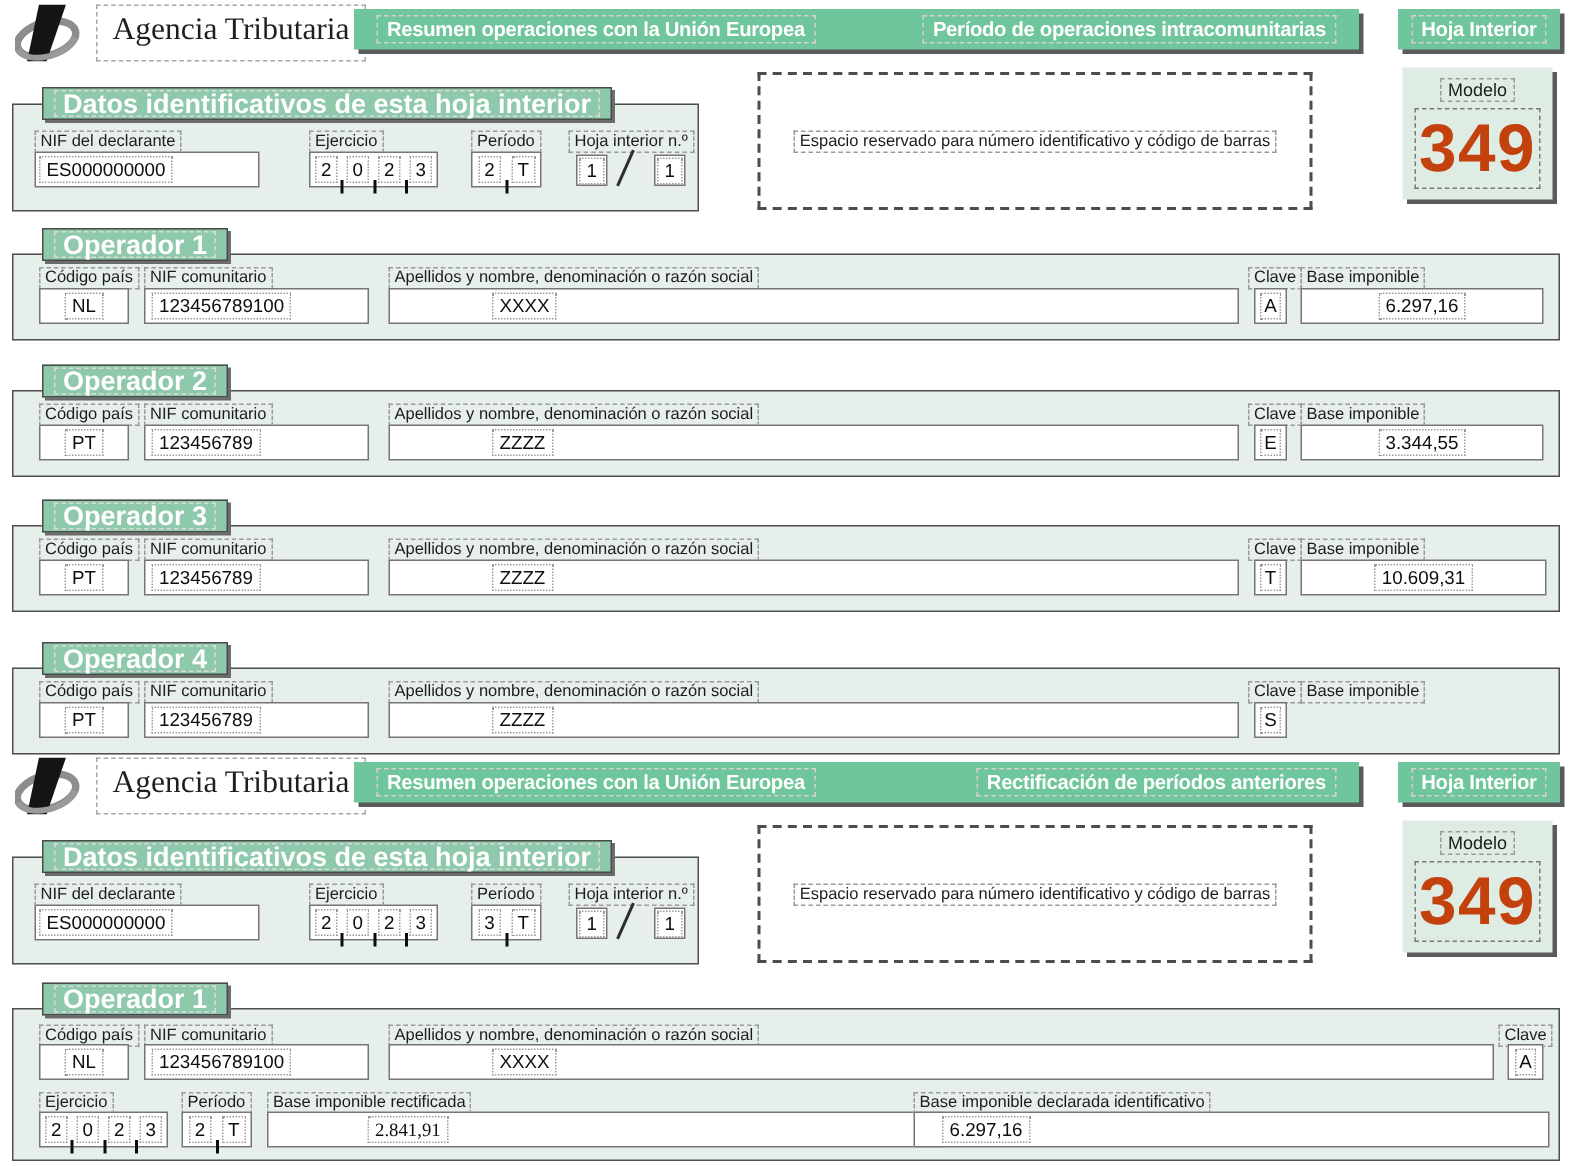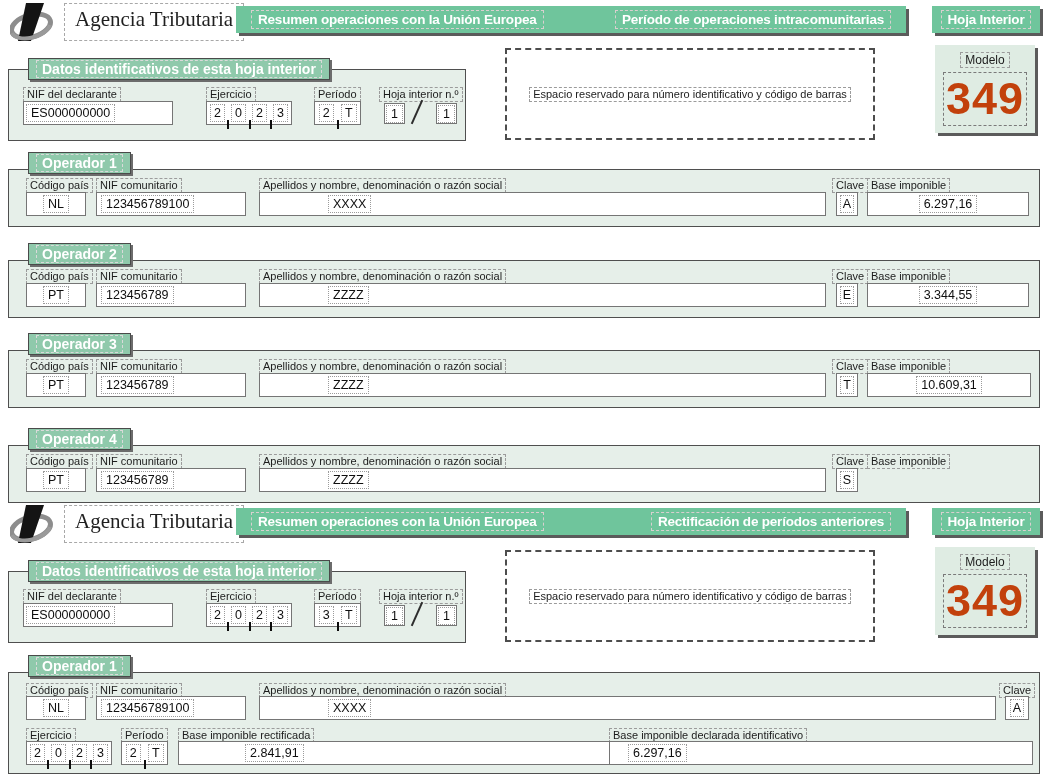--- a/index.html
+++ b/index.html
@@ -10,21 +10,21 @@
   .greenbar { position:absolute; height:27px; background:var(--g_bar); box-shadow:3px 3px 0 var(--shadow);
               display:flex; align-items:center; }
   .greenbar.split { justify-content:space-between; padding:0 15px; }
   .greenbar.solo  { justify-content:center; }
   .bar-label { color:#fff; font-weight:bold; font-size:13.5px; white-space:nowrap;
                border:1px dashed #d9cfcf; padding:1px 6px; letter-spacing:-0.2px; }
 
   
   .tab { position:absolute; height:22px; background:var(--g_tab); border:1px solid #4a4a4a;
          box-shadow:2px 2px 0 #6c6c6c; display:inline-flex; align-items:center; padding:0 7px; z-index:3; }
-  .tab > span { color:#fff; font-weight:bold; font-size:14px; white-space:nowrap;
+  .tab > span { color:#fff; font-weight:bold; font-size:18px; white-space:nowrap;
                 border:1px dashed #dadada; padding:0 5px; line-height:16px; }
 
   
   .panel { position:absolute; background:var(--g_panel); border:1.5px solid #4f4f4f; z-index:1; }
 
   
   .lbl { position:absolute; font-size:11px; line-height:13px; color:#1c1c1c; white-space:nowrap;
          border:1px dashed #9b9b9b; padding:0 3px; }
   .input { position:absolute; height:24px; background:#fff; border:1px solid #757575;
            display:flex; align-items:center; }
@@ -363,21 +363,21 @@
     </div>
     <div class="input comb" style="left:112px; top:68px; width:47px;">
       <span class="cell">
           <span class="val">2</span>
         </span>
       <span class="cell">
           <span class="val">T</span>
         </span>
       <i class="tk" style="left:22px;"></i>
     </div>
-    <div class="input" style="left:169px; top:68px; width:452px;">
+    <div class="input" style="left:169px; top:68px; width:452px;font-family:Liberation Serif, serif;">
       <span class="val" style="margin-left:66px;">2.841,91</span>
     </div>
     <div class="input" style="left:600px; top:68px; width:424px;">
       <span class="val" style="margin-left:18px;">6.297,16</span>
     </div>
   </div>
 
 </div>
 
 </body></html>

